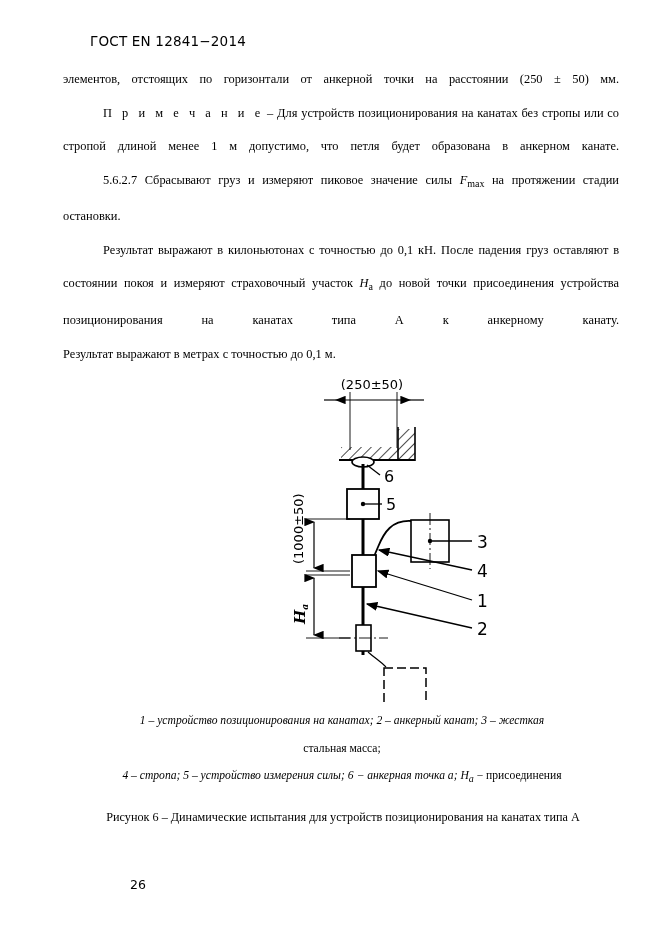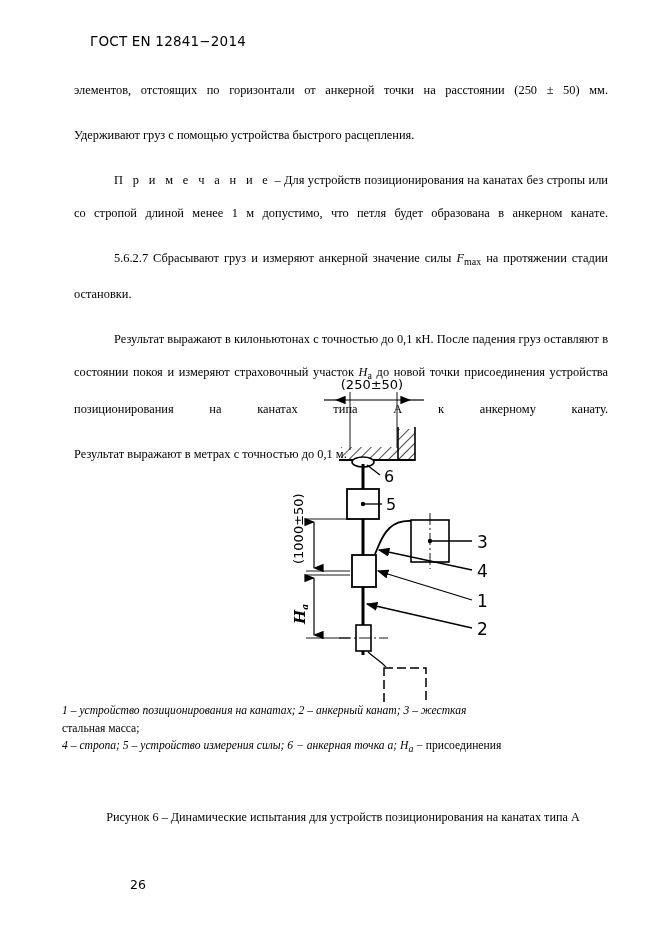--- a/index.html
+++ b/index.html
@@ -32,21 +32,21 @@
     position: absolute;
     left: 62px;
     top: 62px;
     width: 558px;
   }
   .para {
     font-size: 12.4px;
     line-height: 33px;
     text-align: justify;
     text-justify: inter-word;
-    margin: 12px;
+    margin: 1px;
     white-space: normal;
   }
   .para.justify-all {
     text-align-last: justify;
   }
   .indent {
     display: inline-block;
     width: 40px;
   }
   .spaced {
@@ -68,21 +68,21 @@
 
   
   .caption-block {
     position: absolute;
     left: 62px;
     top: 702px;
     width: 560px;
     font-size: 11.6px;
     line-height: 17.5px;
   }
-  .cap-line { margin: 0; }
+  .cap-line { text-align: center; margin: 10px; }
   .fig-title {
     position: absolute;
     left: 62px;
     top: 772px;
     width: 562px;
     font-size: 12.2px;
     text-align: center;
     line-height: 18px;
     margin-top: 36px;
   }
@@ -99,25 +99,24 @@
 <body>
 
 <div class="page">
 
   <div class="header">ГОСТ EN 12841−2014</div>
 
   <div class="body-text">
 
     <p class="para justify-all"><span>элементов, отстоящих по горизонтали от анкерной точки на расстоянии (250 ± 50) мм.</span></p>
 
-    <p class="para"><span>Удерживают груз с помощью устройства быстрого расцепления.</span></p>
 
     <p class="para justify-all"><span class="indent"></span><span class="spaced">П р и м е ч а н и е</span><span> – Для устройств позиционирования на канатах без стропы или со стропой длиной менее 1 м  допустимо, что петля будет образована в анкерном канате.</span></p>
 
-    <p class="para justify-all"><span class="indent"></span><span>5.6.2.7</span> <span>Сбрасывают груз и измеряют анкерной значение силы </span><span class="ital">F</span><sub class="sm">max</sub><span> на протяжении стадии остановки.</span></p>
+    <p class="para justify-all"><span class="indent"></span><span>5.6.2.7</span> <span>Сбрасывают груз и измеряют пиковое значение силы </span><span class="ital">F</span><sub class="sm">max</sub><span> на протяжении стадии остановки.</span></p>
 
     <p class="para justify-all"><span class="indent"></span><span>Результат выражают в килоньютонах  с точностью до 0,1 кН. После падения груз оставляют   в состоянии покоя и измеряют страховочный участок </span><span class="ital">H</span><sub class="sm">a</sub><span> до новой точки присоединения устройства позиционирования на канатах  типа А к анкерному канату.</span></p>
 
     <p class="para"><span>Результат выражают в метрах с точностью до 0,1 м.</span></p>
   </div>
 
   <div class="figure">
     <svg width="661" height="330" viewBox="0 0 661 330" xmlns="http://www.w3.org/2000/svg">
       <defs>
         <pattern id="hatch" width="7" height="7" patternTransform="rotate(45)" patternUnits="userSpaceOnUse">

